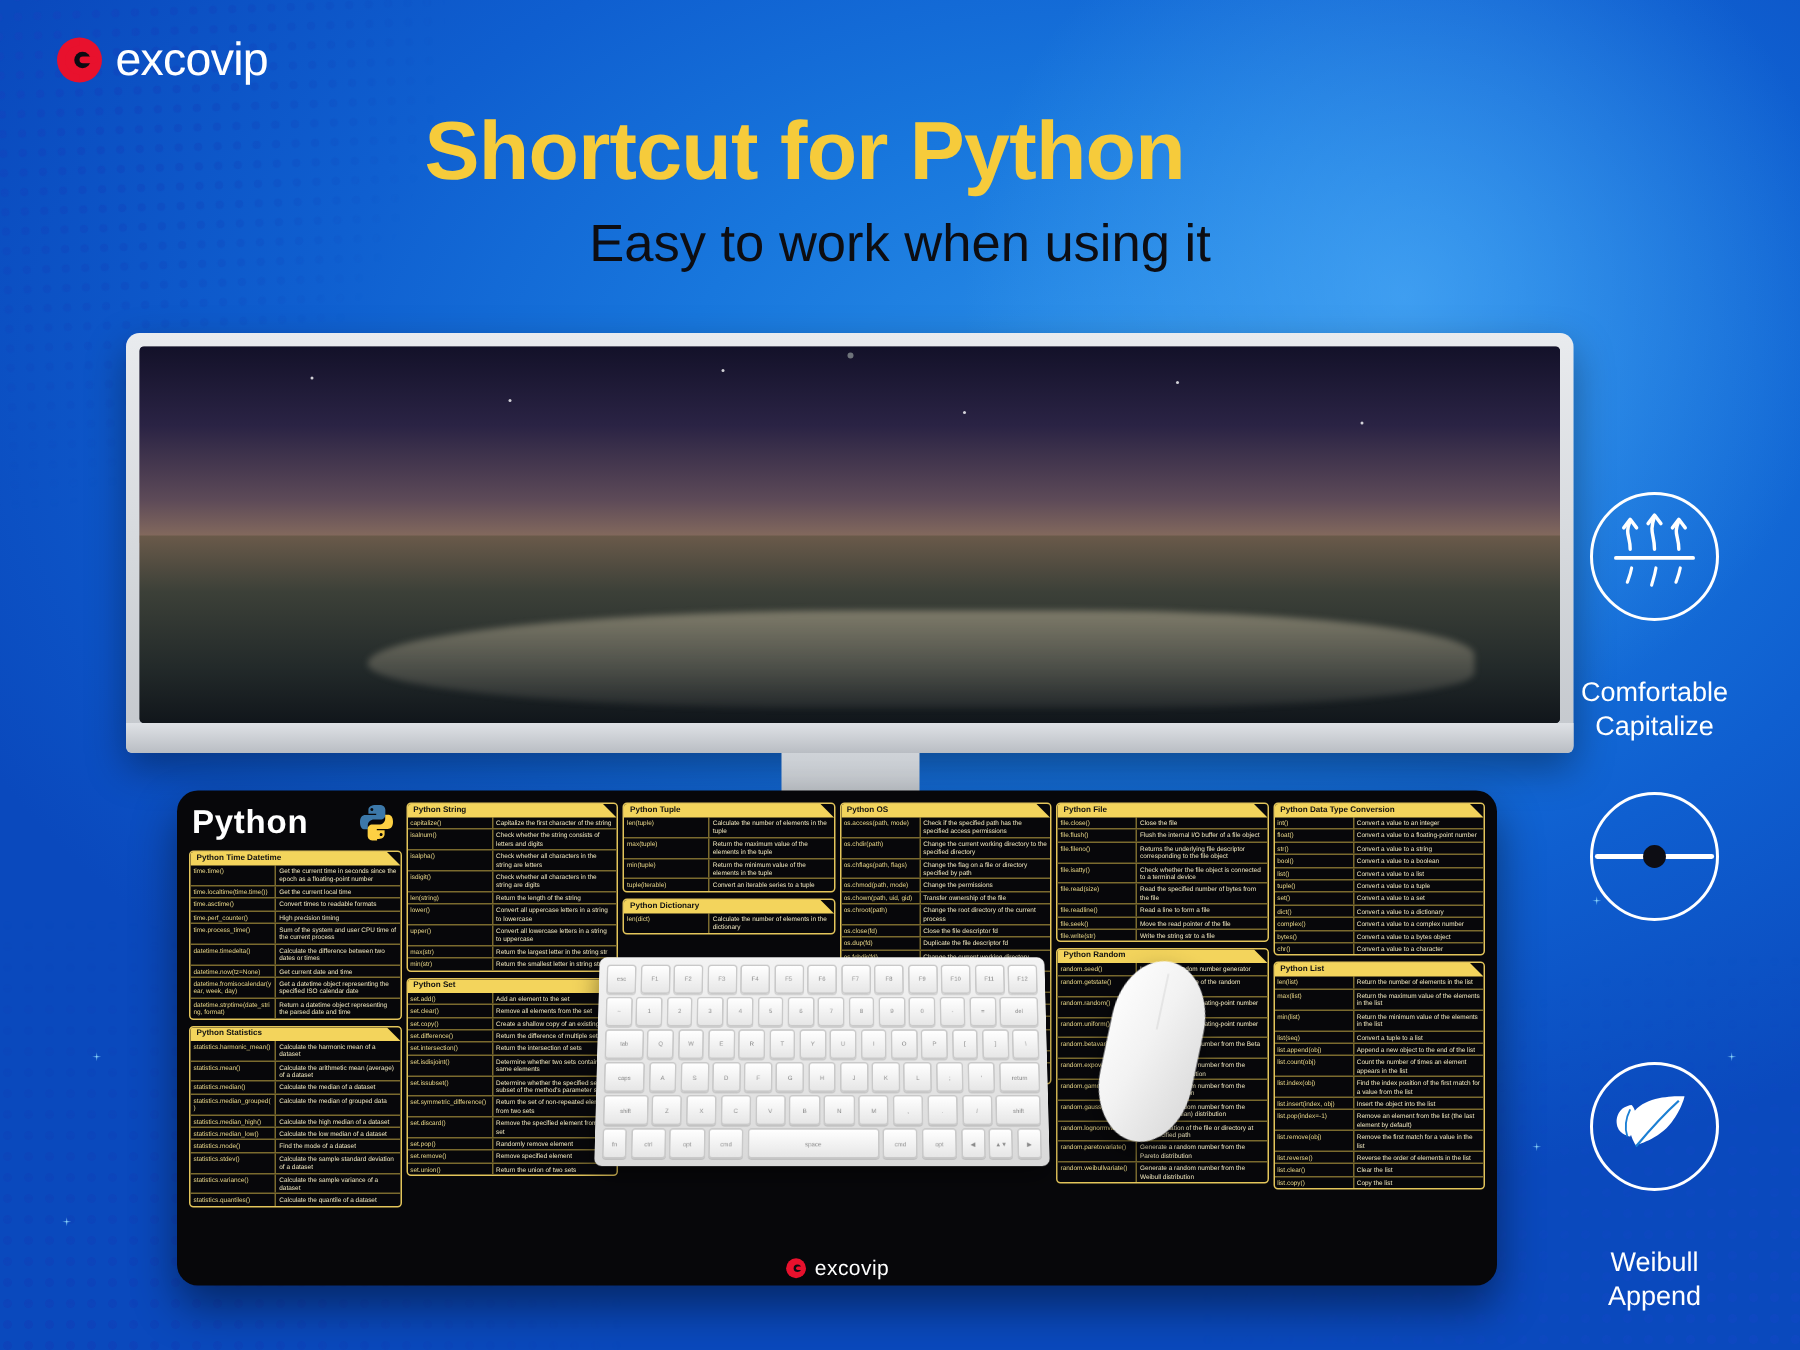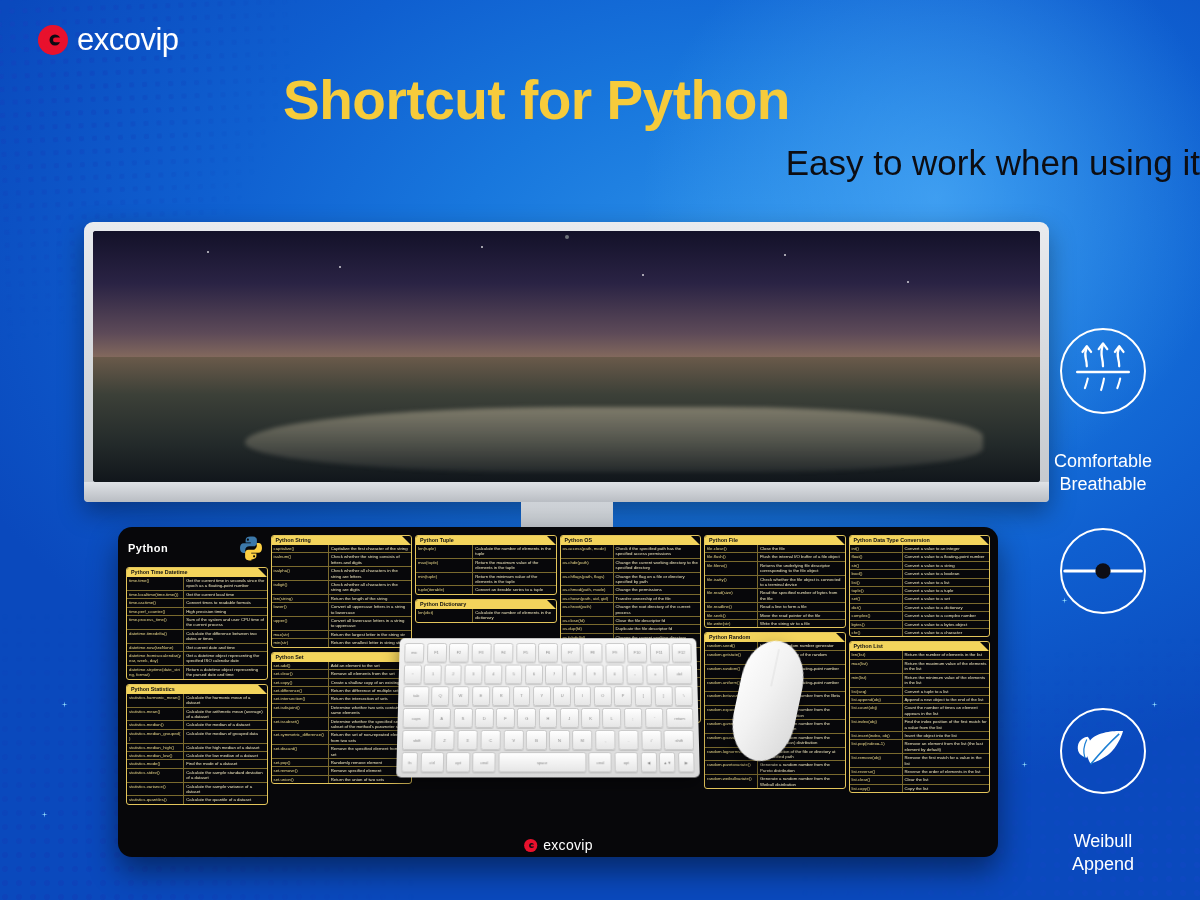--- a/index.html
+++ b/index.html
@@ -52,21 +52,21 @@
   
   #logo-top { position: absolute; left: 36px; top: 22px; display: flex; align-items: center; gap: 7px; }
   .logo-mark { width: 34px; height: 34px; position: relative; }
   .logo-word { color: #fff; font-size: 31px; font-weight: 400; letter-spacing: -.5px; }
 
   #headline {
     position: absolute; top: 68px; left: 0; width: 1073px; text-align: center;
     color: #F6CB3B; font-size: 55px; font-weight: bold; letter-spacing: -.5px;
   }
   #subheadline {
-    position: absolute; top: 143px; left: 0; width: 1200px; text-align: right;
+    position: absolute; top: 143px; left: 0; width: 1200px; text-align: center;
     color: #0d0d12; font-size: 35px; font-weight: 400;
   }
 
   
   #monitor { position: absolute; left: 84px; top: 222px; width: 965px; height: 280px; }
   .mon-bezel {
     position: absolute; inset: 0;
     background: linear-gradient(180deg, #e9ebee 0%, #d7dade 48%, #c3c7cc 100%);
     border-radius: 9px 9px 4px 4px;
     padding: 9px 9px 20px 9px;
@@ -130,21 +130,21 @@
   .row:first-child { border-top: none; }
   .cell-fn {
     width: 41%; color: #EBD98A; font-size: 4.3px; line-height: 5.4px;
     padding: 1px 2px; border-right: 0.6px solid #7a6a2e; word-break: break-word;
   }
   .cell-desc { width: 59%; color: #F2E9C0; font-size: 4.3px; line-height: 5.4px; padding: 1px 2px; word-break: break-word; }
   .pad-col.wide .cell-fn { width: 38%; }
   .pad-col.wide .cell-desc { width: 62%; }
 
   #pad-title { display: flex; align-items: center; justify-content: space-between; padding: 0 4px 2px 2px; }
-  #pad-title .pt-text { color: #fff; font-size: 11px; font-weight: bold; letter-spacing: .5px; }
+  #pad-title .pt-text { color: #fff; font-size: 22px; font-weight: bold; letter-spacing: .5px; }
   .py-logo { width: 26px; height: 26px; position: relative; }
 
   #pad-logo { position: absolute; left: 50%; bottom: 4px; transform: translateX(-50%);
     display: flex; align-items: center; gap: 5px; }
   #pad-logo .pl-mark { width: 15px; height: 15px; position: relative; }
   #pad-logo .pl-word { color: #fff; font-size: 14px; letter-spacing: .3px; }
 
   
   #keyboard {
     position: absolute; left: 398px; top: 637px; width: 300px; height: 140px;
@@ -231,21 +231,21 @@
       <path d="M60 38 C60 28 56 28 60 18" fill="none" stroke="#fff" stroke-width="2.4" stroke-linecap="round"></path>
       <path d="M55.5 23 L60 17 L64.5 23" fill="none" stroke="#fff" stroke-width="2.4" stroke-linecap="round" stroke-linejoin="round"></path>
       <line x1="16" y1="44" x2="70" y2="44" stroke="#fff" stroke-width="2.6" stroke-linecap="round"></line>
       <path d="M27 51 C26 56 25 58 24 61" fill="none" stroke="#fff" stroke-width="2.2" stroke-linecap="round"></path>
       <path d="M44 51 C43 57 42 59 41 63" fill="none" stroke="#fff" stroke-width="2.2" stroke-linecap="round"></path>
       <path d="M61 51 C60 56 59 58 58 61" fill="none" stroke="#fff" stroke-width="2.2" stroke-linecap="round"></path>
     </svg>
   </div>
   <div class="feat-label">
     <span>Comfortable</span><br>
-    <span>Breathable</span>
+    <span>Capitalize</span>
   </div>
 </div>
 
 <div class="feature" style="top:528px">
   <div class="feat-circle">
     <svg viewBox="0 0 86 86" width="82" height="82" style="position:absolute;left:0;top:0">
       <line x1="3" y1="43" x2="83" y2="43" stroke="#fff" stroke-width="3.4" stroke-linecap="round"></line>
       <circle cx="43" cy="43" r="8" fill="#0d0d14"></circle>
     </svg>
   </div>

